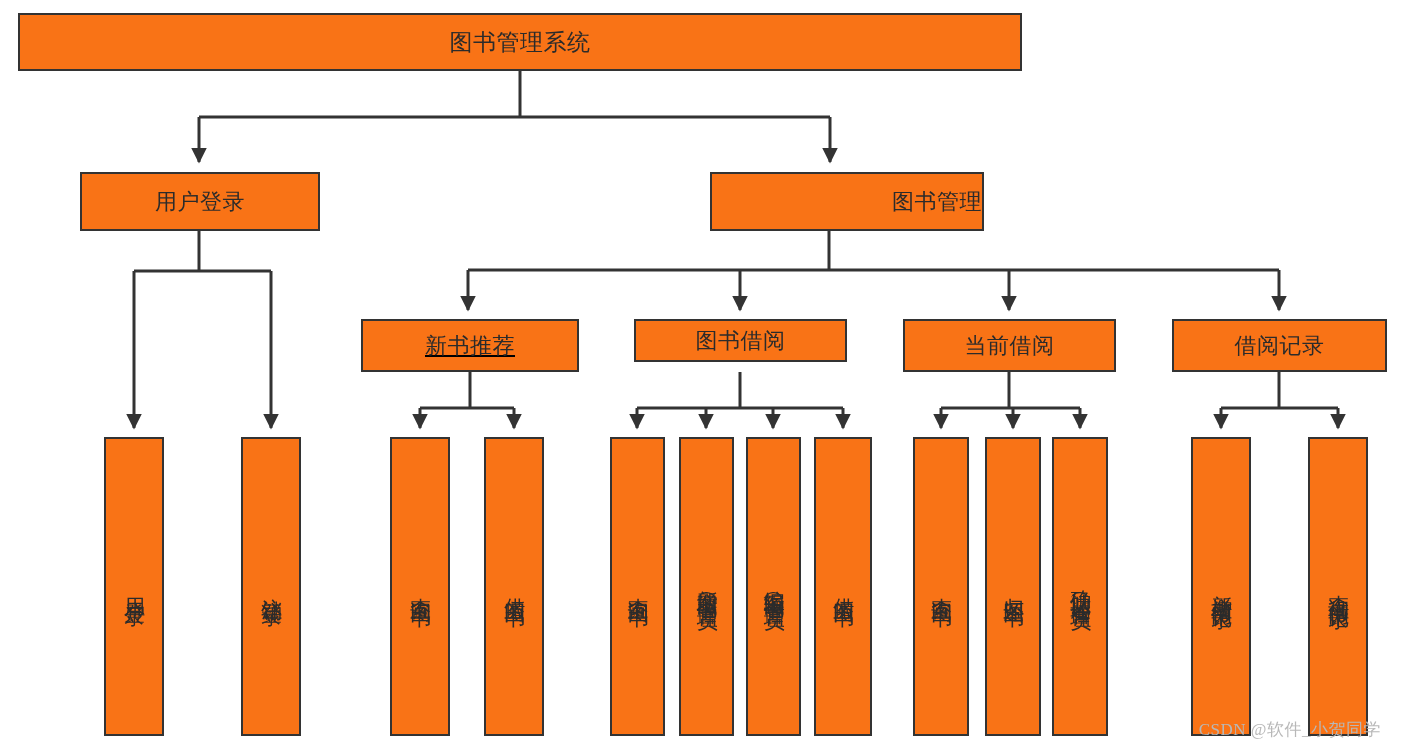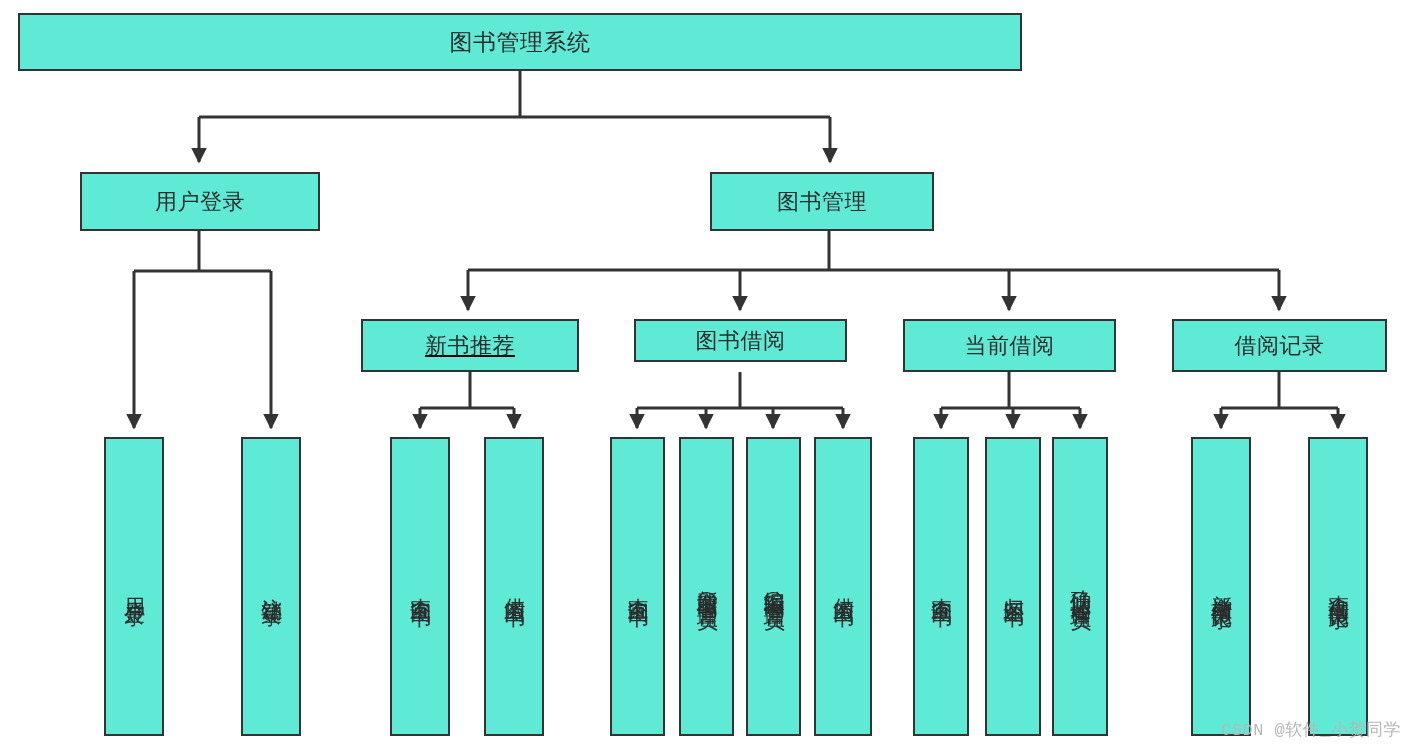--- a/index.html
+++ b/index.html
@@ -23,21 +23,21 @@
     position: absolute;
     left: 0;
     top: 0;
     width: 1405px;
     height: 747px;
     pointer-events: none;
   }
   .node {
     position: absolute;
     box-sizing: border-box;
-    background: #5eead4;
+    background: #f97316;
     border: 2.5px solid #333333;
     display: flex;
     align-items: center;
     justify-content: center;
     overflow: hidden;
   }
   .node .node-label {
     color: #2b2b2b;
     text-align: center;
     line-height: 1.16;
@@ -58,27 +58,27 @@
   .node.vert .node-label {
     writing-mode: vertical-rl;
     text-orientation: upright;
     font-size: 21px;
     line-height: 1.3;
     letter-spacing: 3px;
     max-height: 276px;
   }
   .watermark {
     position: absolute;
-    right: 4px;
+    right: 24px;
     bottom: 6px;
     font-size: 17px;
     color: #b8b8b8;
     letter-spacing: 0.5px;
     white-space: nowrap;
-    font-family: Liberation Mono, monospace;
+    font-family: Liberation Serif, serif;
   }
 </style>
 </head>
 <body>
 
 <div id="diagram-root">
 
   <svg class="wires" viewBox="0 0 1405 747" xmlns="http://www.w3.org/2000/svg">
     <defs>
       <marker id="arrow" viewBox="0 0 10 10" refX="9" refY="5" markerWidth="5.2" markerHeight="5.2" orient="auto-start-reverse">
@@ -129,21 +129,21 @@
     </g>
   </svg>
 
   <div class="node root horiz" style="left:18px; top:13px; width:1004px; height:58px;">
     <span class="node-label">图书管理系统</span>
   </div>
 
   <div class="node horiz" style="left:80px; top:172px; width:240px; height:59px;">
     <span class="node-label">用户登录</span>
   </div>
-  <div class="node horiz" style="left:710px; top:172px; width:224px; height:59px;">
+  <div class="node horiz" style="left:710px; top:172px; width:274px; height:59px;justify-content:flex-end;">
     <span class="node-label">图书管理</span>
   </div>
 
   <div class="node horiz" style="left:361px; top:319px; width:218px; height:53px;text-decoration:underline;">
     <span class="node-label">新书推荐</span>
   </div>
   <div class="node horiz" style="left:634px; top:319px; width:213px; height:43px;">
     <span class="node-label">图书借阅</span>
   </div>
   <div class="node horiz" style="left:1172px; top:319px; width:215px; height:53px;">

